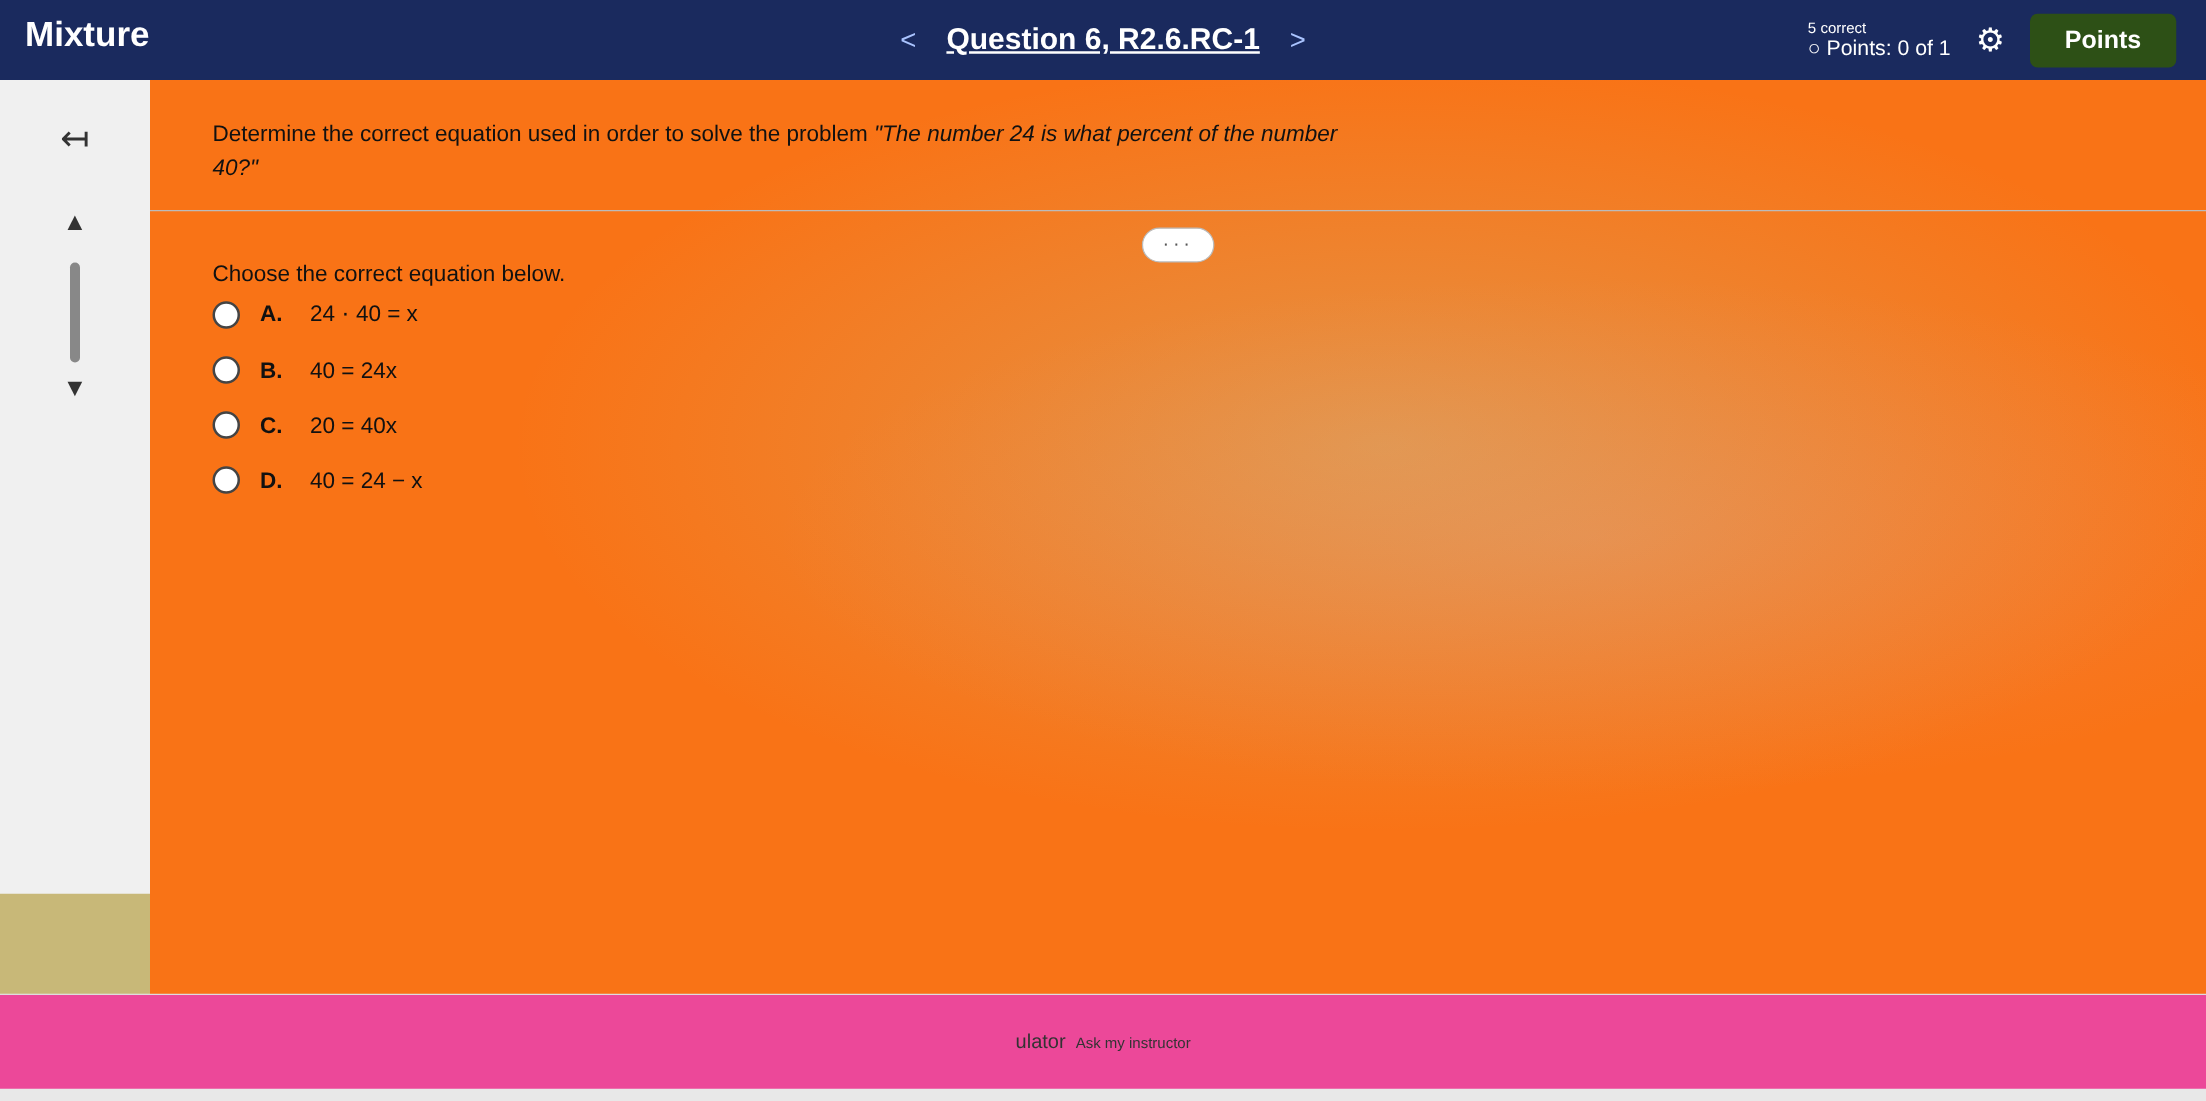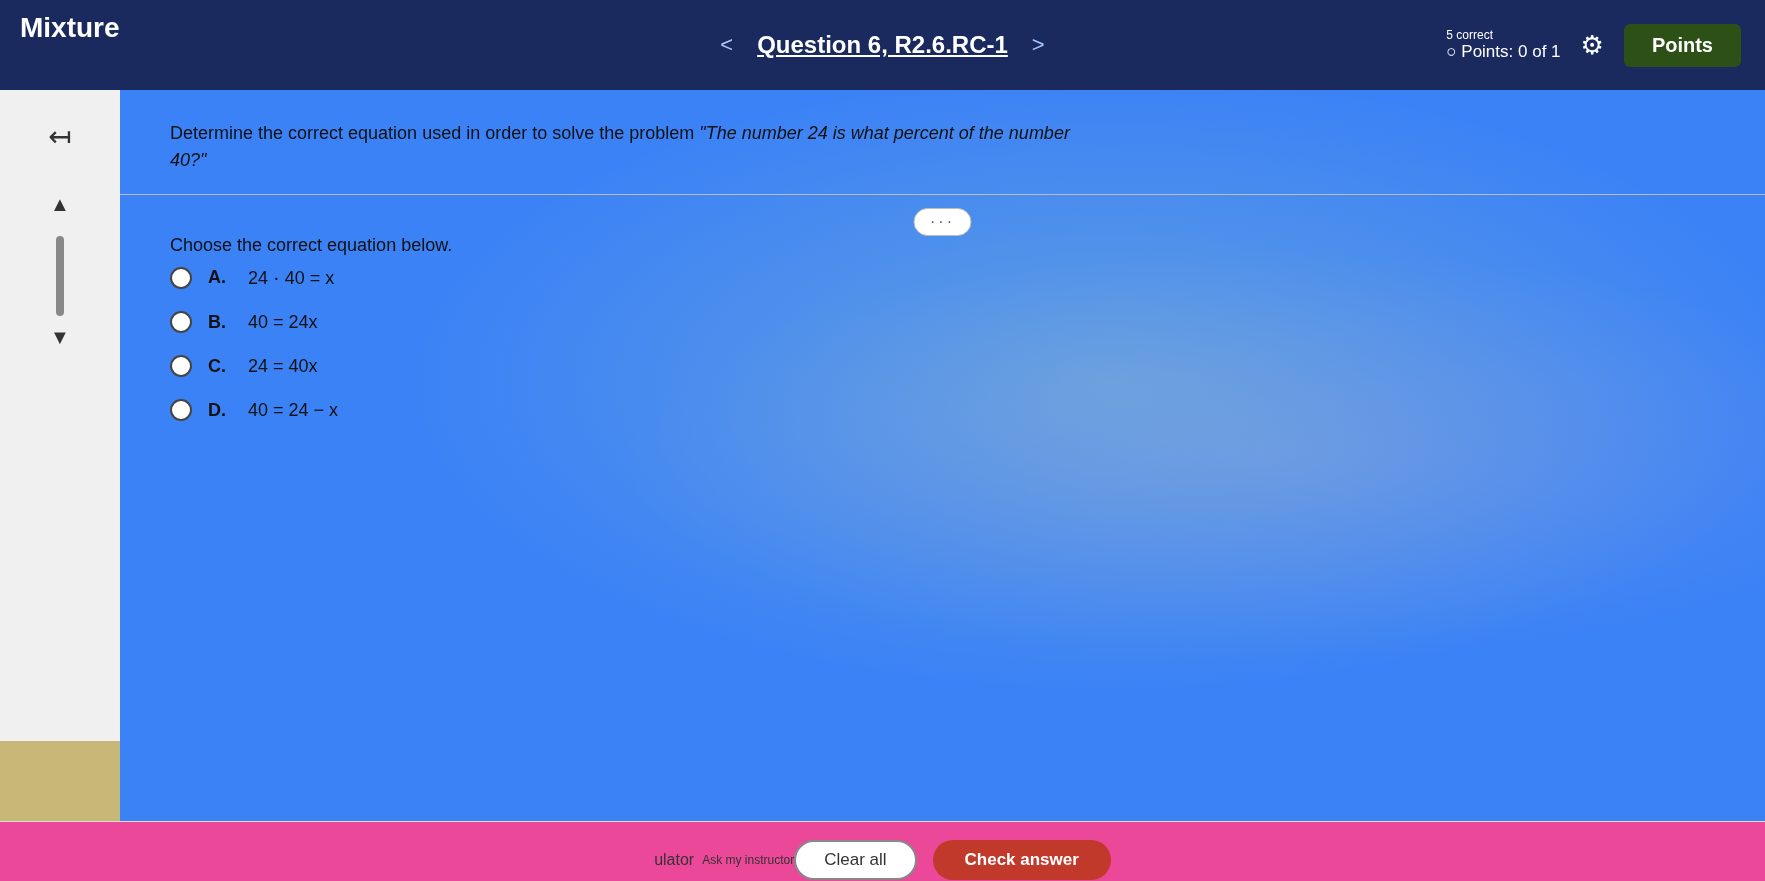--- a/index.html
+++ b/index.html
@@ -11,21 +11,21 @@
       overflow: hidden;
       position: relative;
     }
 
     
     .header {
       background: #1a2a5e;
       display: flex;
       align-items: center;
       padding: 0 24px;
-      height: 90px;
+      height: 64px;
       position: relative;
     }
     .header-title {
       color: #fff;
       font-size: 28px;
       font-weight: bold;
       position: absolute;
       left: 20px;
       top: 12px;
     }
@@ -144,21 +144,21 @@
       bottom: 0;
       left: 0;
       width: 100%;
       height: 80px;
       background: #c8b878;
     }
 
     
     .question-area {
       flex: 1;
-      background: #3b82f6;
+      background: #f97316;
       padding: 30px 50px;
       position: relative;
       overflow: hidden;
     }
 
     
     .wave-bg {
       position: absolute;
       top: 0; left: 0; right: 0; bottom: 0;
       background: 
@@ -357,33 +357,29 @@
         <span class="option-text">24 <span class="dot">·</span> 40 = x</span>
       </li>
       <li class="option-item">
         <input type="radio" name="answer" class="option-radio" style="">
         <span class="option-letter">B.</span>
         <span class="option-text">40 = 24x</span>
       </li>
       <li class="option-item">
         <input type="radio" name="answer" class="option-radio" style="">
         <span class="option-letter">C.</span>
-        <span class="option-text">24 = 40x</span>
+        <span class="option-text">20 = 40x</span>
       </li>
       <li class="option-item">
         <input type="radio" name="answer" class="option-radio" style="">
         <span class="option-letter">D.</span>
         <span class="option-text">40 = 24 − x</span>
       </li>
     </ul>
   </div>
 </div>
 
 <div class="bottom-bar">
   <div style="display:flex; gap:8px; align-items:center;">
     <span style="font-size:16px; color:#333;">ulator</span>
     <span style="font-size:12px; color:#333; cursor:pointer;">Ask my instructor</span>
   </div>
-  <div class="bottom-right">
-    <button class="clear-all-btn">Clear all</button>
-    <button class="check-answer-btn">Check answer</button>
-  </div>
 </div>
 
 </body></html>

